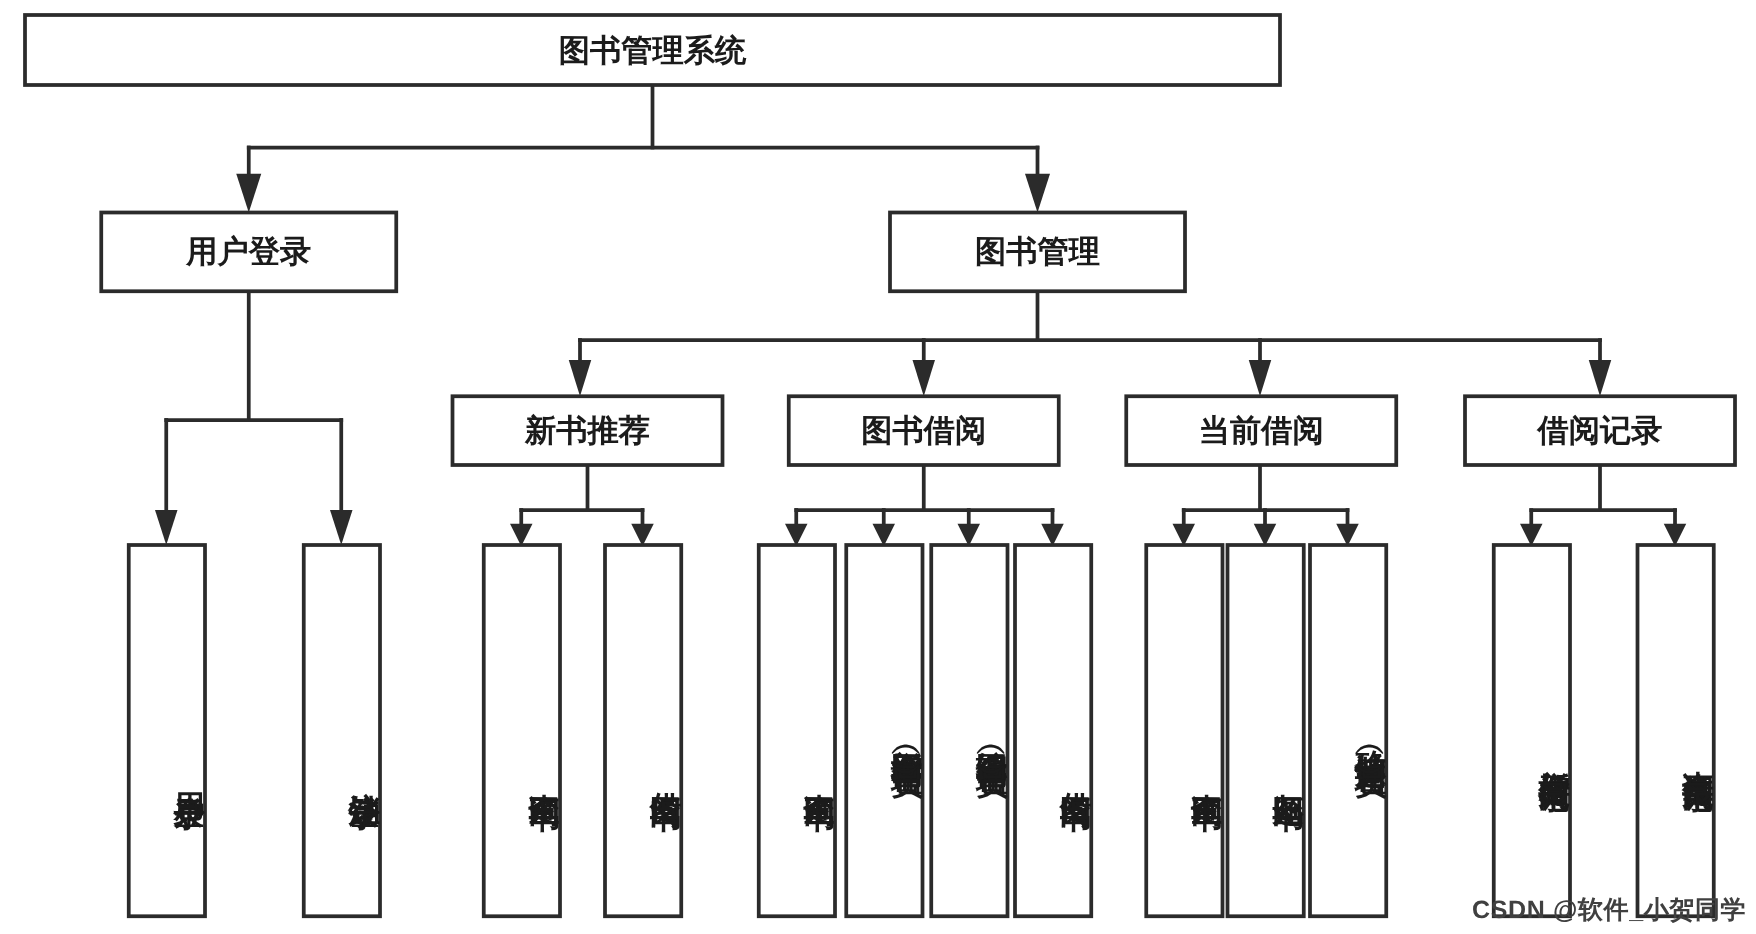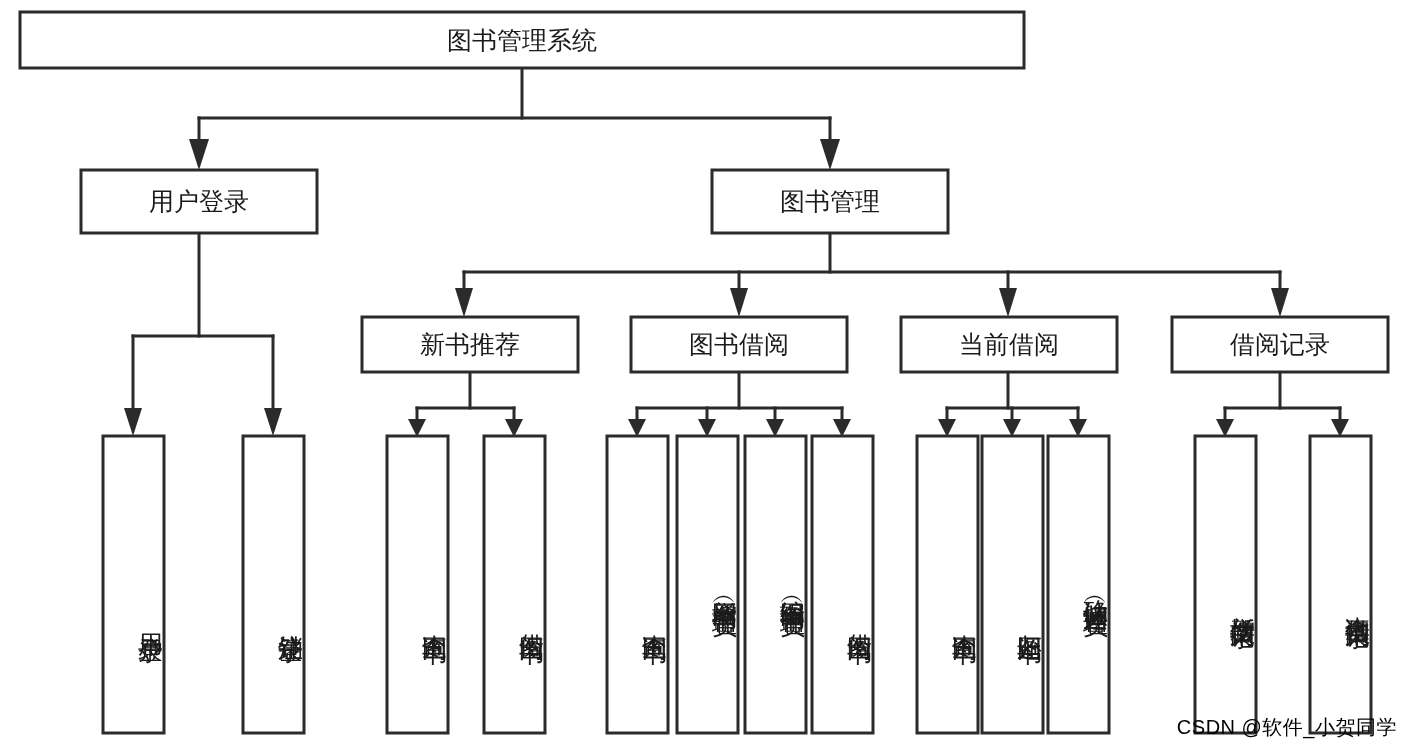--- a/index.html
+++ b/index.html
@@ -9,20 +9,21 @@
   }
   body {
     font-family: "Liberation Sans", "DejaVu Sans", sans-serif;
   }
   #diagram-root {
     position: relative;
     width: 1405px;
     height: 747px;
     background: #ffffff;
     overflow: hidden;
+    font-weight: bold;
   }
   svg#flow {
     position: absolute;
     top: 0;
     left: 0;
     width: 1405px;
     height: 747px;
     display: block;
   }
   .node-box {
@@ -62,21 +63,21 @@
     justify-content: center;
     pointer-events: none;
     white-space: nowrap;
   }
   .watermark {
     position: absolute;
     right: 8px;
     bottom: 6px;
     font-family: "Liberation Sans", "DejaVu Sans", sans-serif;
     font-size: 20px;
-    color: #000000;
+    color: #404040;
     letter-spacing: 0.5px;
     user-select: none;
   }
 </style>
 </head>
 <body>
 
 <div id="diagram-root">
 
   <svg id="flow" viewBox="0 0 1405 747" xmlns="http://www.w3.org/2000/svg">

